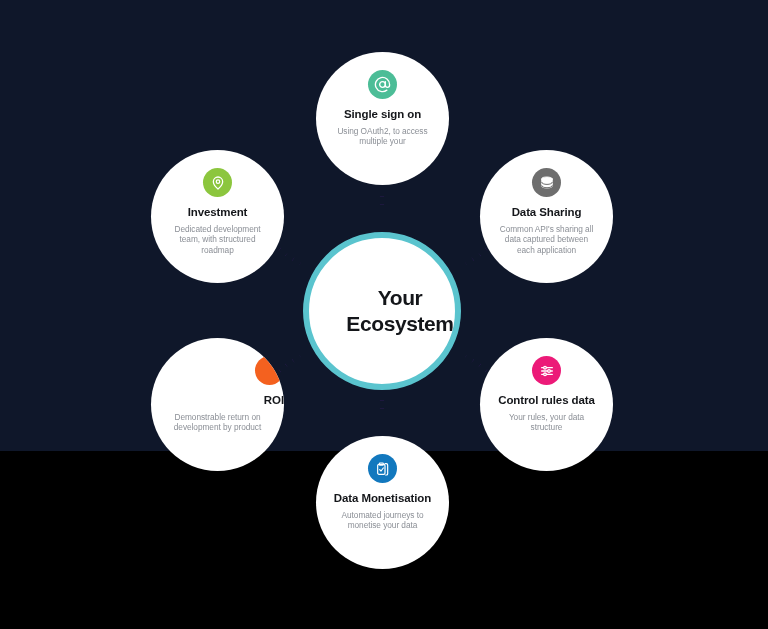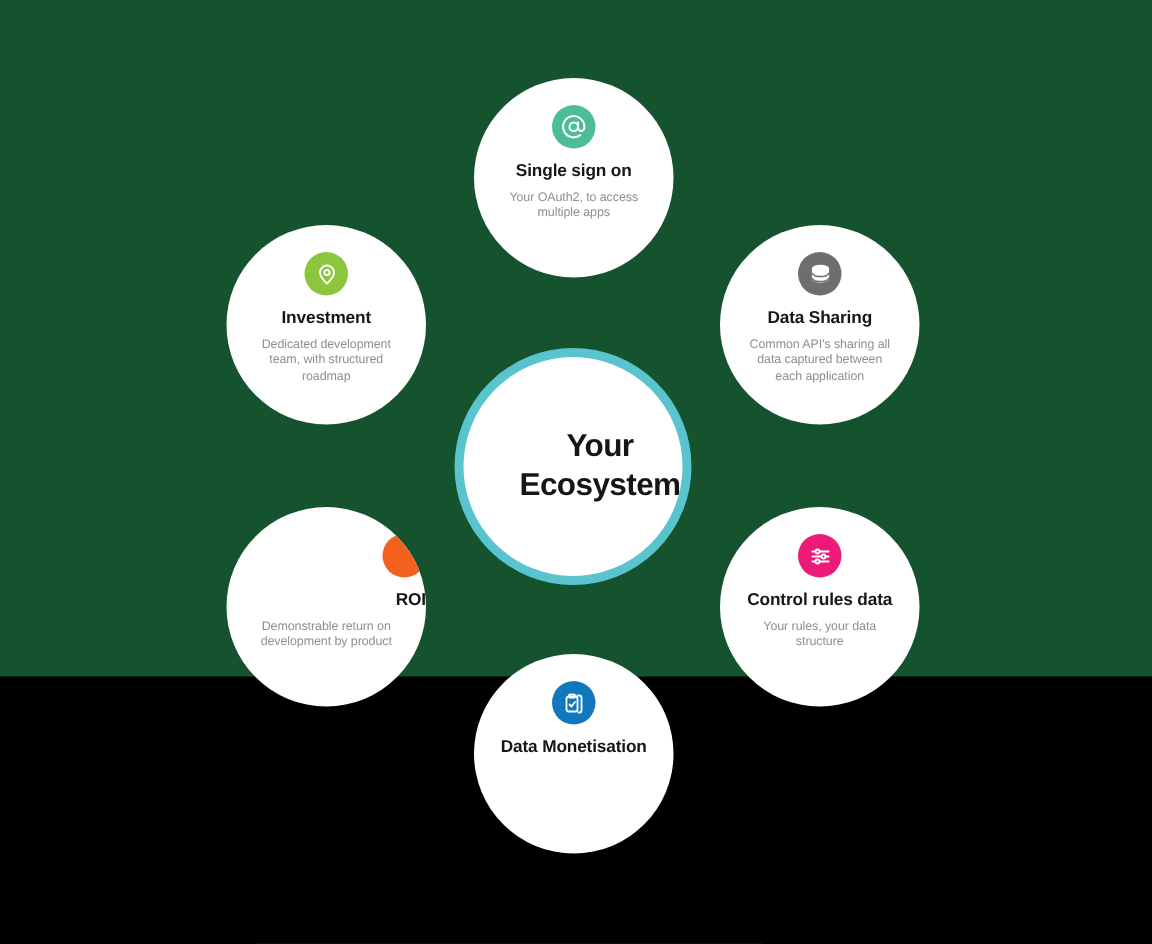--- a/index.html
+++ b/index.html
@@ -10,21 +10,21 @@
   body {
     width: 768px;
     height: 629px;
     overflow: hidden;
     font-family: "Liberation Sans", sans-serif;
   }
   #stage {
     position: relative;
     width: 768px;
     height: 451px;
-    background: #14532d;
+    background: #0f172a;
   }
   #connectors {
     position: absolute;
     left: 0;
     top: 0;
     width: 768px;
     height: 629px;
   }
   .node {
     position: absolute;
@@ -119,21 +119,21 @@
   </svg>
 
   <div class="node sat" id="node-sso">
     <div class="node-icon" style="background:#4cbd97;">
       <svg width="17" height="17" viewBox="0 0 24 24" fill="none" stroke="#ffffff" stroke-width="1.9" stroke-linecap="round" stroke-linejoin="round">
         <circle cx="12" cy="12" r="4"></circle>
         <path d="M16 8v5a3 3 0 0 0 6 0v-1a10 10 0 1 0-3.9 7.9"></path>
       </svg>
     </div>
     <div class="node-title">Single sign on</div>
-    <div class="node-desc">Your OAuth2, to access multiple apps</div>
+    <div class="node-desc">Using OAuth2, to access multiple your</div>
   </div>
 
   <div class="node sat" id="node-sharing">
     <div class="node-icon" style="background:#6e6e6e;">
       <svg width="16" height="16" viewBox="0 0 24 24" fill="#ffffff" stroke="#ffffff" stroke-width="1.2" stroke-linecap="round" stroke-linejoin="round">
         <ellipse cx="12" cy="6" rx="8" ry="3.1"></ellipse>
         <path d="M4 6v5c0 1.7 3.6 3.1 8 3.1s8-1.4 8-3.1V6" fill="#ffffff"></path>
         <path d="M4 11.5v5c0 1.7 3.6 3.1 8 3.1s8-1.4 8-3.1v-5" fill="#ffffff"></path>
         <path d="M4 11c0 1.7 3.6 3.1 8 3.1s8-1.4 8-3.1" fill="none" stroke="#6e6e6e" stroke-width="1.5"></path>
         <path d="M4 16c0 1.7 3.6 3.1 8 3.1s8-1.4 8-3.1" fill="none" stroke="#6e6e6e" stroke-width="1.5"></path>
@@ -161,20 +161,21 @@
   <div class="node sat" id="node-monet">
     <div class="node-icon" style="background:#1278be;">
       <svg width="16" height="16" viewBox="0 0 24 24" fill="none" stroke="#ffffff" stroke-width="1.8" stroke-linecap="round" stroke-linejoin="round">
         <path d="M15 4h2a2 2 0 0 1 2 2v13a2 2 0 0 1-2 2h-1"></path>
         <rect x="4" y="5" width="11" height="15" rx="2"></rect>
         <path d="M7.5 3h4a1 1 0 0 1 1 1v1.2a1 1 0 0 1-1 1h-4a1 1 0 0 1-1-1V4a1 1 0 0 1 1-1z"></path>
         <polyline points="7,13 9,15 12.5,10.5"></polyline>
       </svg>
     </div>
     <div class="node-title">Data Monetisation</div>
+    <div class="node-desc">Automated journeys to monetise your data</div>
   </div>
 
   <div class="node sat" id="node-roi">
     <div class="node-icon" style="background:#f4611f;"></div>
     <div class="node-title">ROI</div>
     <div class="node-desc">Demonstrable return on development by product</div>
   </div>
 
   <div class="node sat" id="node-investment">
     <div class="node-icon" style="background:#8cc63e;">

